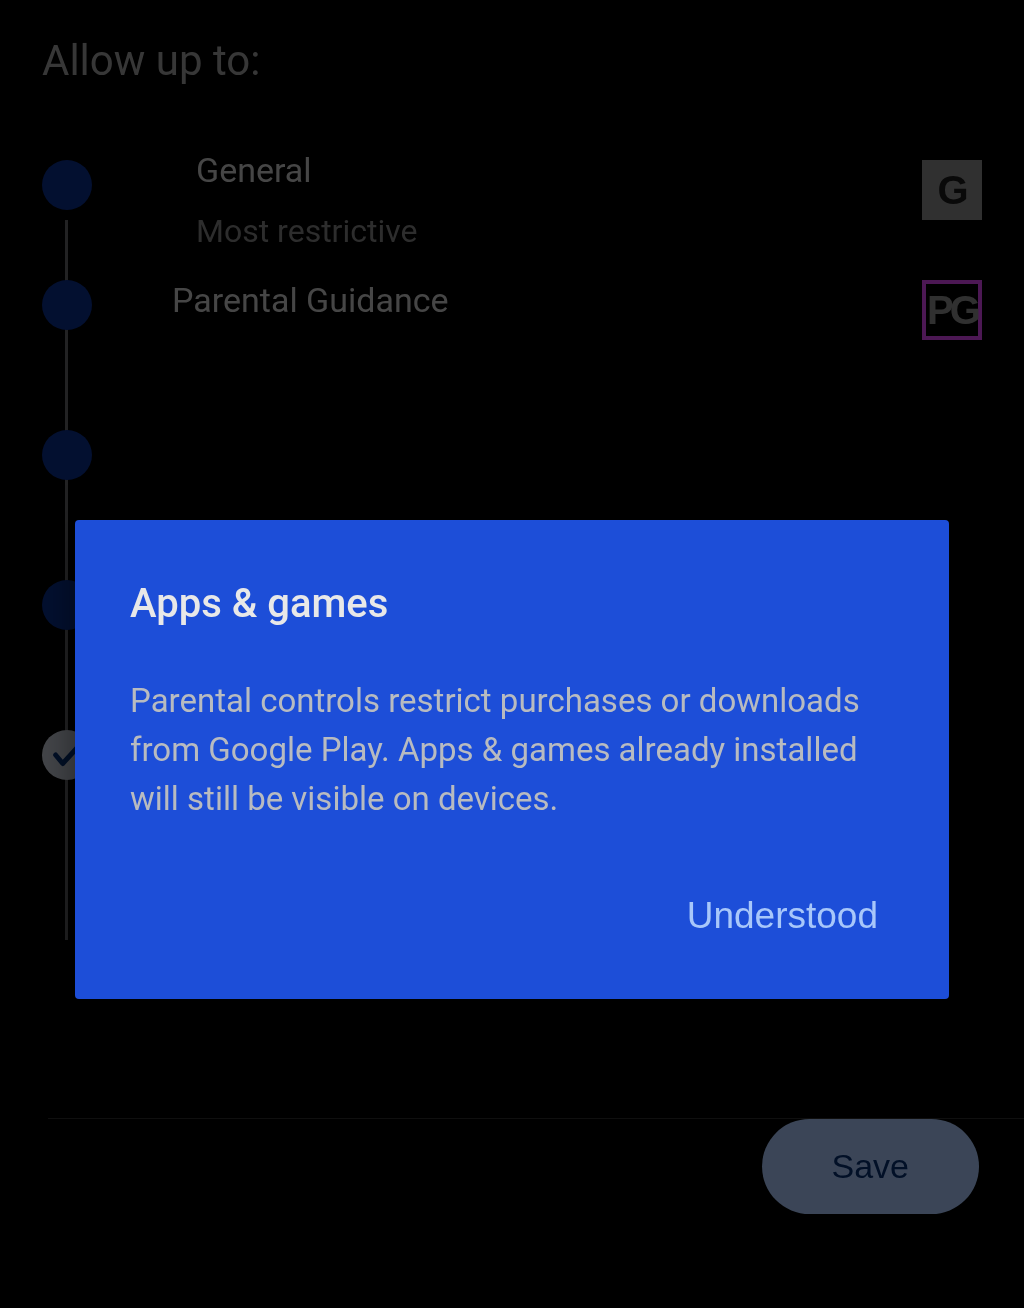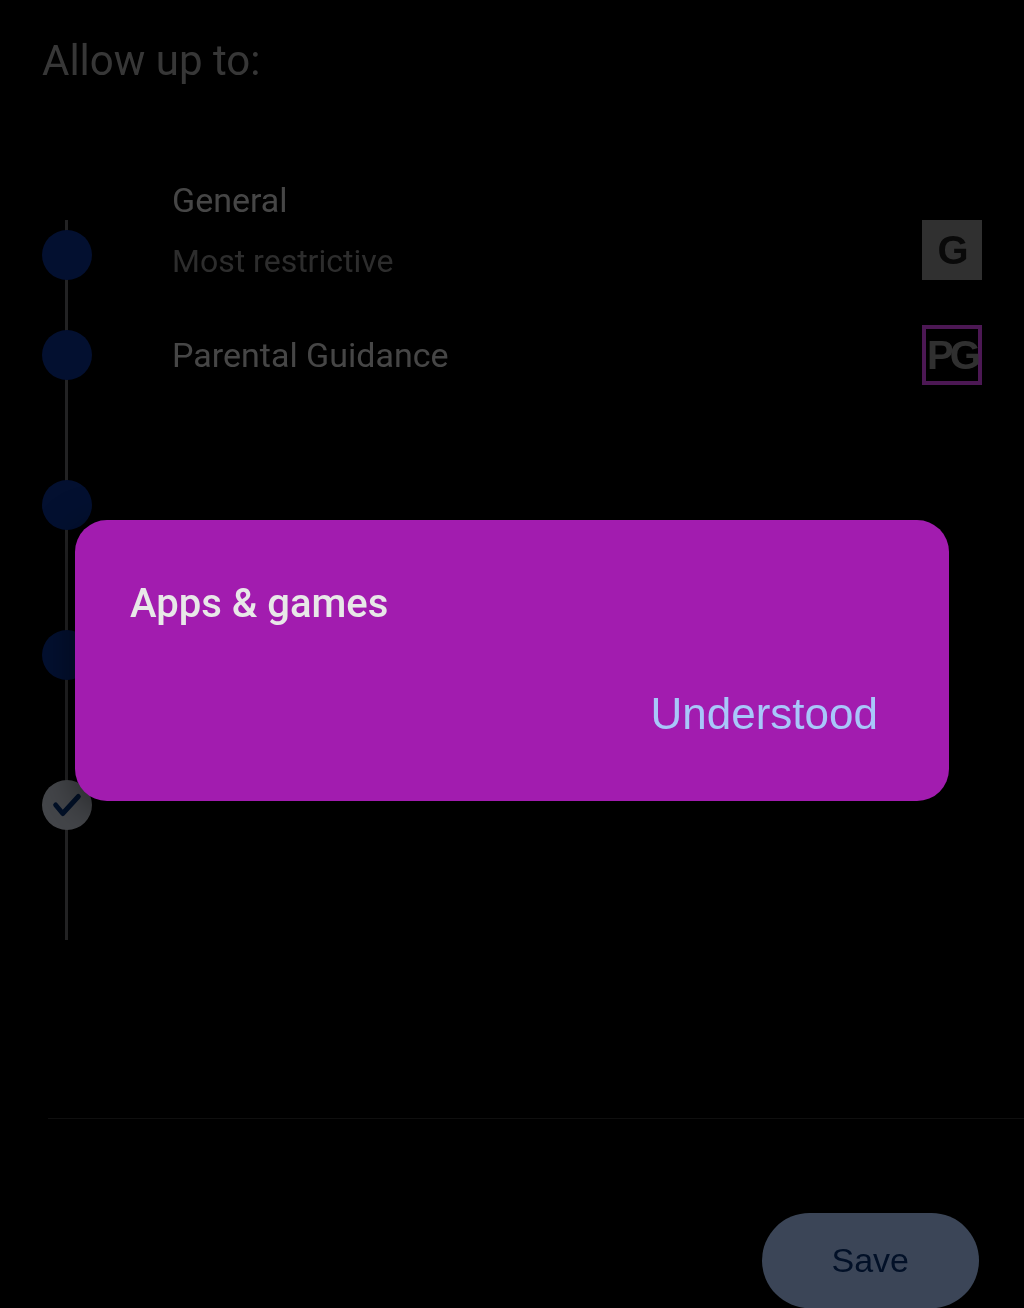--- a/index.html
+++ b/index.html
@@ -37,27 +37,27 @@
     .stepper-line {
       position: absolute;
       left: 23px;
       top: 60px;
       width: 3px;
       height: 720px;
       background: #616166;
     }
     .rating-item {
       display: flex;
-      align-items: center;
       height: 150px;
       position: relative;
     }
     .rating-item.first {
       height: 120px;
-      align-items: flex-end;
+      align-items: flex-start;
+      gap: 24px;
     }
     .rating-item.first .rating-text {
       margin-top: -10px;
     }
     .step-dot {
       width: 50px;
       height: 50px;
       border-radius: 50%;
       background: #0b2e8a;
       flex-shrink: 0;
@@ -111,40 +111,40 @@
     }
     .bottom-bar {
       position: absolute;
       bottom: 0;
       left: 0;
       right: 0;
       height: 190px;
       border-top: 1px solid #2c2c2c;
       display: flex;
       justify-content: flex-end;
-      align-items: flex-end;
+      align-items: flex-start;
       padding-right: 45px;
       margin-left: 48px;
     }
     .save-button {
       background: #a8c7fa;
       color: #062e6f;
       border: none;
       border-radius: 60px;
       padding: 28px 70px;
       font-size: 34px;
       font-weight: 500;
     }
     .dialog {
       position: absolute;
       left: 75px;
       right: 75px;
       top: 520px;
-      background: #a21caf;
-      border-radius: 32px;
+      background: #1d4ed8;
+      border-radius: 4px;
       padding: 60px 55px 50px 55px;
       z-index: 10;
       box-shadow: 0 10px 40px rgba(0,0,0,0.5);
     }
     .dialog-title {
       font-size: 40px;
       font-weight: 500;
       color: #e8e8e8;
       margin-bottom: 50px;
     }
@@ -155,21 +155,21 @@
       margin-bottom: 60px;
     }
     .dialog-actions {
       display: flex;
       justify-content: flex-end;
     }
     .dialog-button {
       background: transparent;
       border: none;
       color: #a8c7fa;
-      font-size: 44px;
+      font-size: 37px;
       font-weight: 500;
       padding: 12px 16px;
       cursor: pointer;
     }
   </style>
 </head>
 <body>
 
 <div class="header-label">Allow up to:</div>
 
@@ -212,16 +212,17 @@
 </div>
 
 <div class="bottom-bar">
   <button class="save-button">Save</button>
 </div>
 
 <div class="scrim"></div>
 
 <div class="dialog">
   <div class="dialog-title">Apps &amp; games</div>
+  <div class="dialog-body">Parental controls restrict purchases or downloads from Google Play. Apps &amp; games already installed will still be visible on devices.</div>
   <div class="dialog-actions">
     <button class="dialog-button">Understood</button>
   </div>
 </div>
 
 </body></html>

